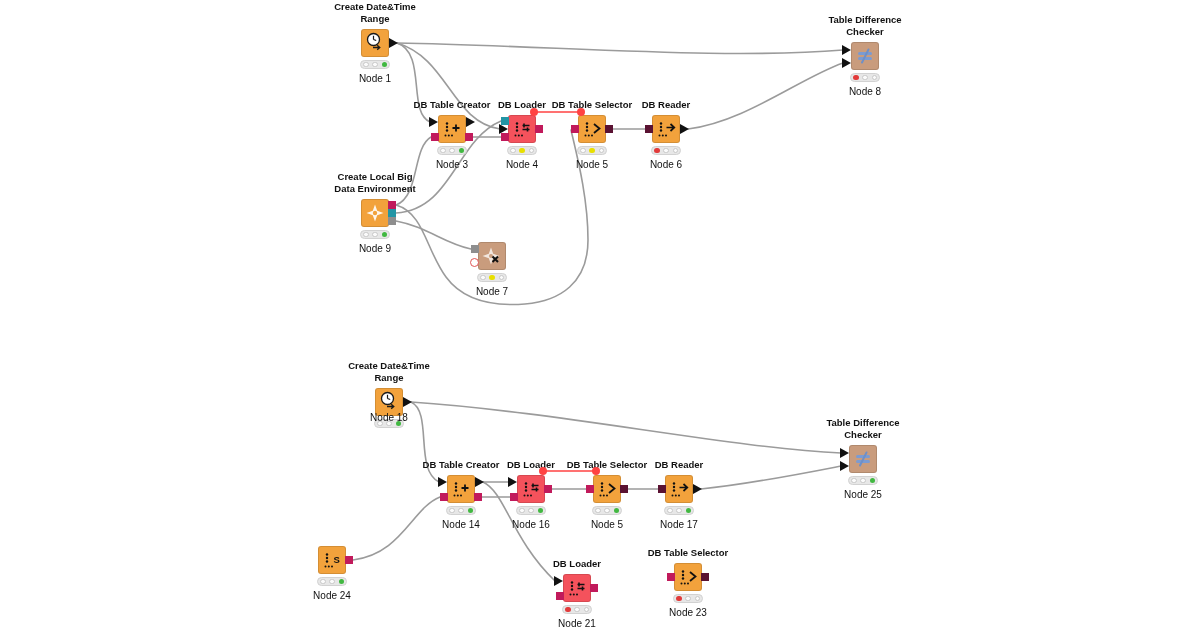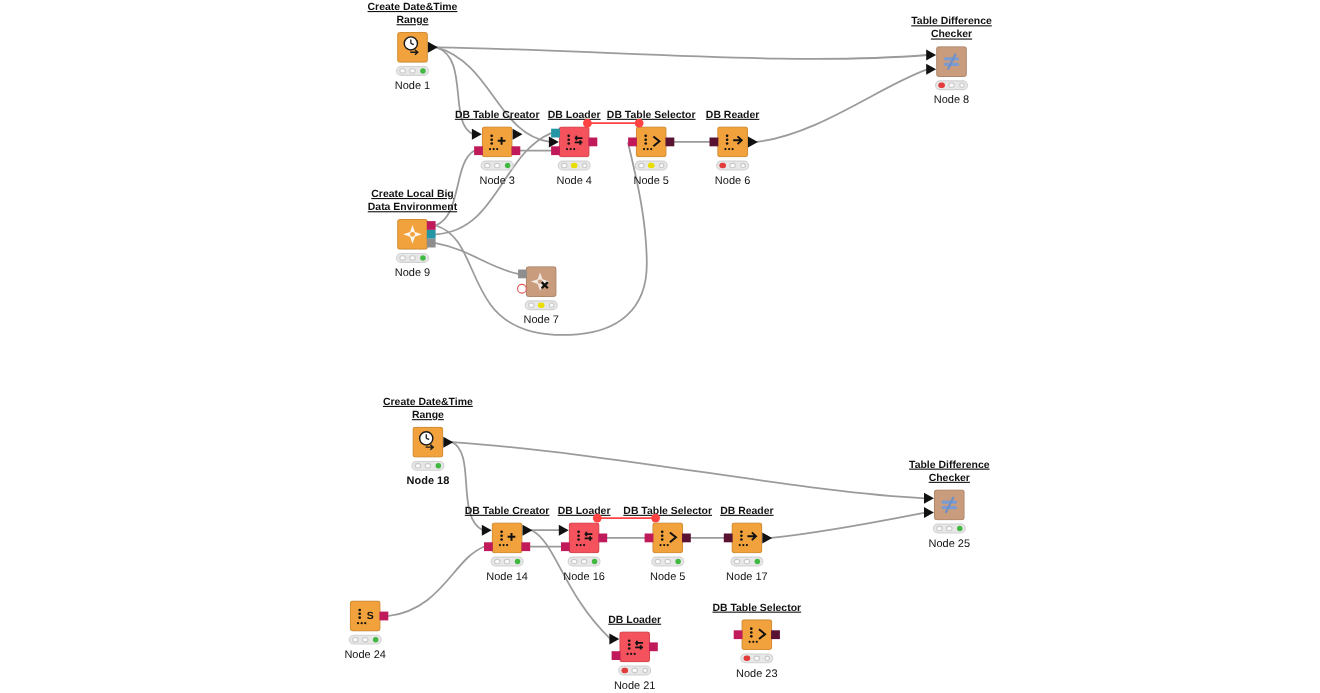--- a/index.html
+++ b/index.html
@@ -3,21 +3,21 @@
 <meta charset="utf-8">
 <style>
   html,body{margin:0;padding:0;background:#fff;}
   #canvas{position:relative;width:1200px;height:630px;background:#ffffff;
           font-family:"Liberation Sans",sans-serif;overflow:hidden;}
   #wires{position:absolute;left:0;top:0;}
   .node-square{position:absolute;border-radius:3px;box-sizing:border-box;
                border:1px solid rgba(0,0,0,0.12);}
   .node-icon{position:absolute;left:-1px;top:-1px;pointer-events:none;}
   .node-title{position:absolute;width:150px;text-align:center;font-size:9.5px;
-              font-weight:bold;line-height:12px;color:#111;text-decoration:underline;}
+              font-weight:bold;line-height:12px;color:#111;}
   .node-label{position:absolute;width:90px;text-align:center;font-size:10px;color:#111;}
   .light{position:absolute;width:30px;height:9px;background:#E7E7E7;
          border:1px solid #D2D2D2;border-radius:5px;box-sizing:border-box;
          display:flex;align-items:center;justify-content:space-between;padding:0 2px;}
   .dot{width:5.5px;height:5.5px;border-radius:50%;background:#FBFBFB;
        border:0.5px solid #C9C9C9;box-sizing:border-box;}
   .port-sq{position:absolute;width:8px;height:8px;}
   .port-tri{position:absolute;width:0;height:0;border-top:5px solid transparent;
             border-bottom:5px solid transparent;border-left:9px solid #111;}
   .port-ci{position:absolute;width:9px;height:9px;border-radius:50%;
@@ -232,21 +232,21 @@
         <path d="M12.5,10.5 L12.5,6.8 M12.5,10.5 L15.2,11.5" stroke="#1a1a1a" stroke-width="1.2" fill="none"></path>
         <path d="M12,18.5 h6.5 M16.2,16.2 l2.6,2.3 -2.6,2.3" stroke="#1a1a1a" stroke-width="1.3" fill="none"></path>
       </svg>
     </div>
     <div class="port-tri" style="border-left-color: rgb(17, 17, 17); left: 403px; top: 397px;"></div>
     <div class="light" style="left: 374px; top: 419px;">
       <div class="dot"></div>
       <div class="dot"></div>
       <div class="dot" style="background: rgb(65, 184, 65); border: none;"></div>
     </div>
-    <div class="node-label" style="left: 344px; top: 432px; font-weight: bold;">Node 18</div>
+    <div class="node-label" style="left: 344px; top: 412px;">Node 18</div>
     <div class="node-title" style="left: 386px; top: 459px;">
       <div>DB Table Creator</div>
     </div>
     <div class="node-square" style="left: 447px; top: 475px; width: 28px; height: 28px; background: rgb(242, 162, 60);">
       <svg width="28" height="28" viewBox="0 0 28 28" class="node-icon">
         <g fill="#111">
           <circle cx="9" cy="8.5" r="1.2"></circle>
           <circle cx="9" cy="12" r="1.2"></circle>
           <circle cx="9" cy="15.5" r="1.2"></circle>
           <circle cx="7.5" cy="20.5" r="1"></circle>

